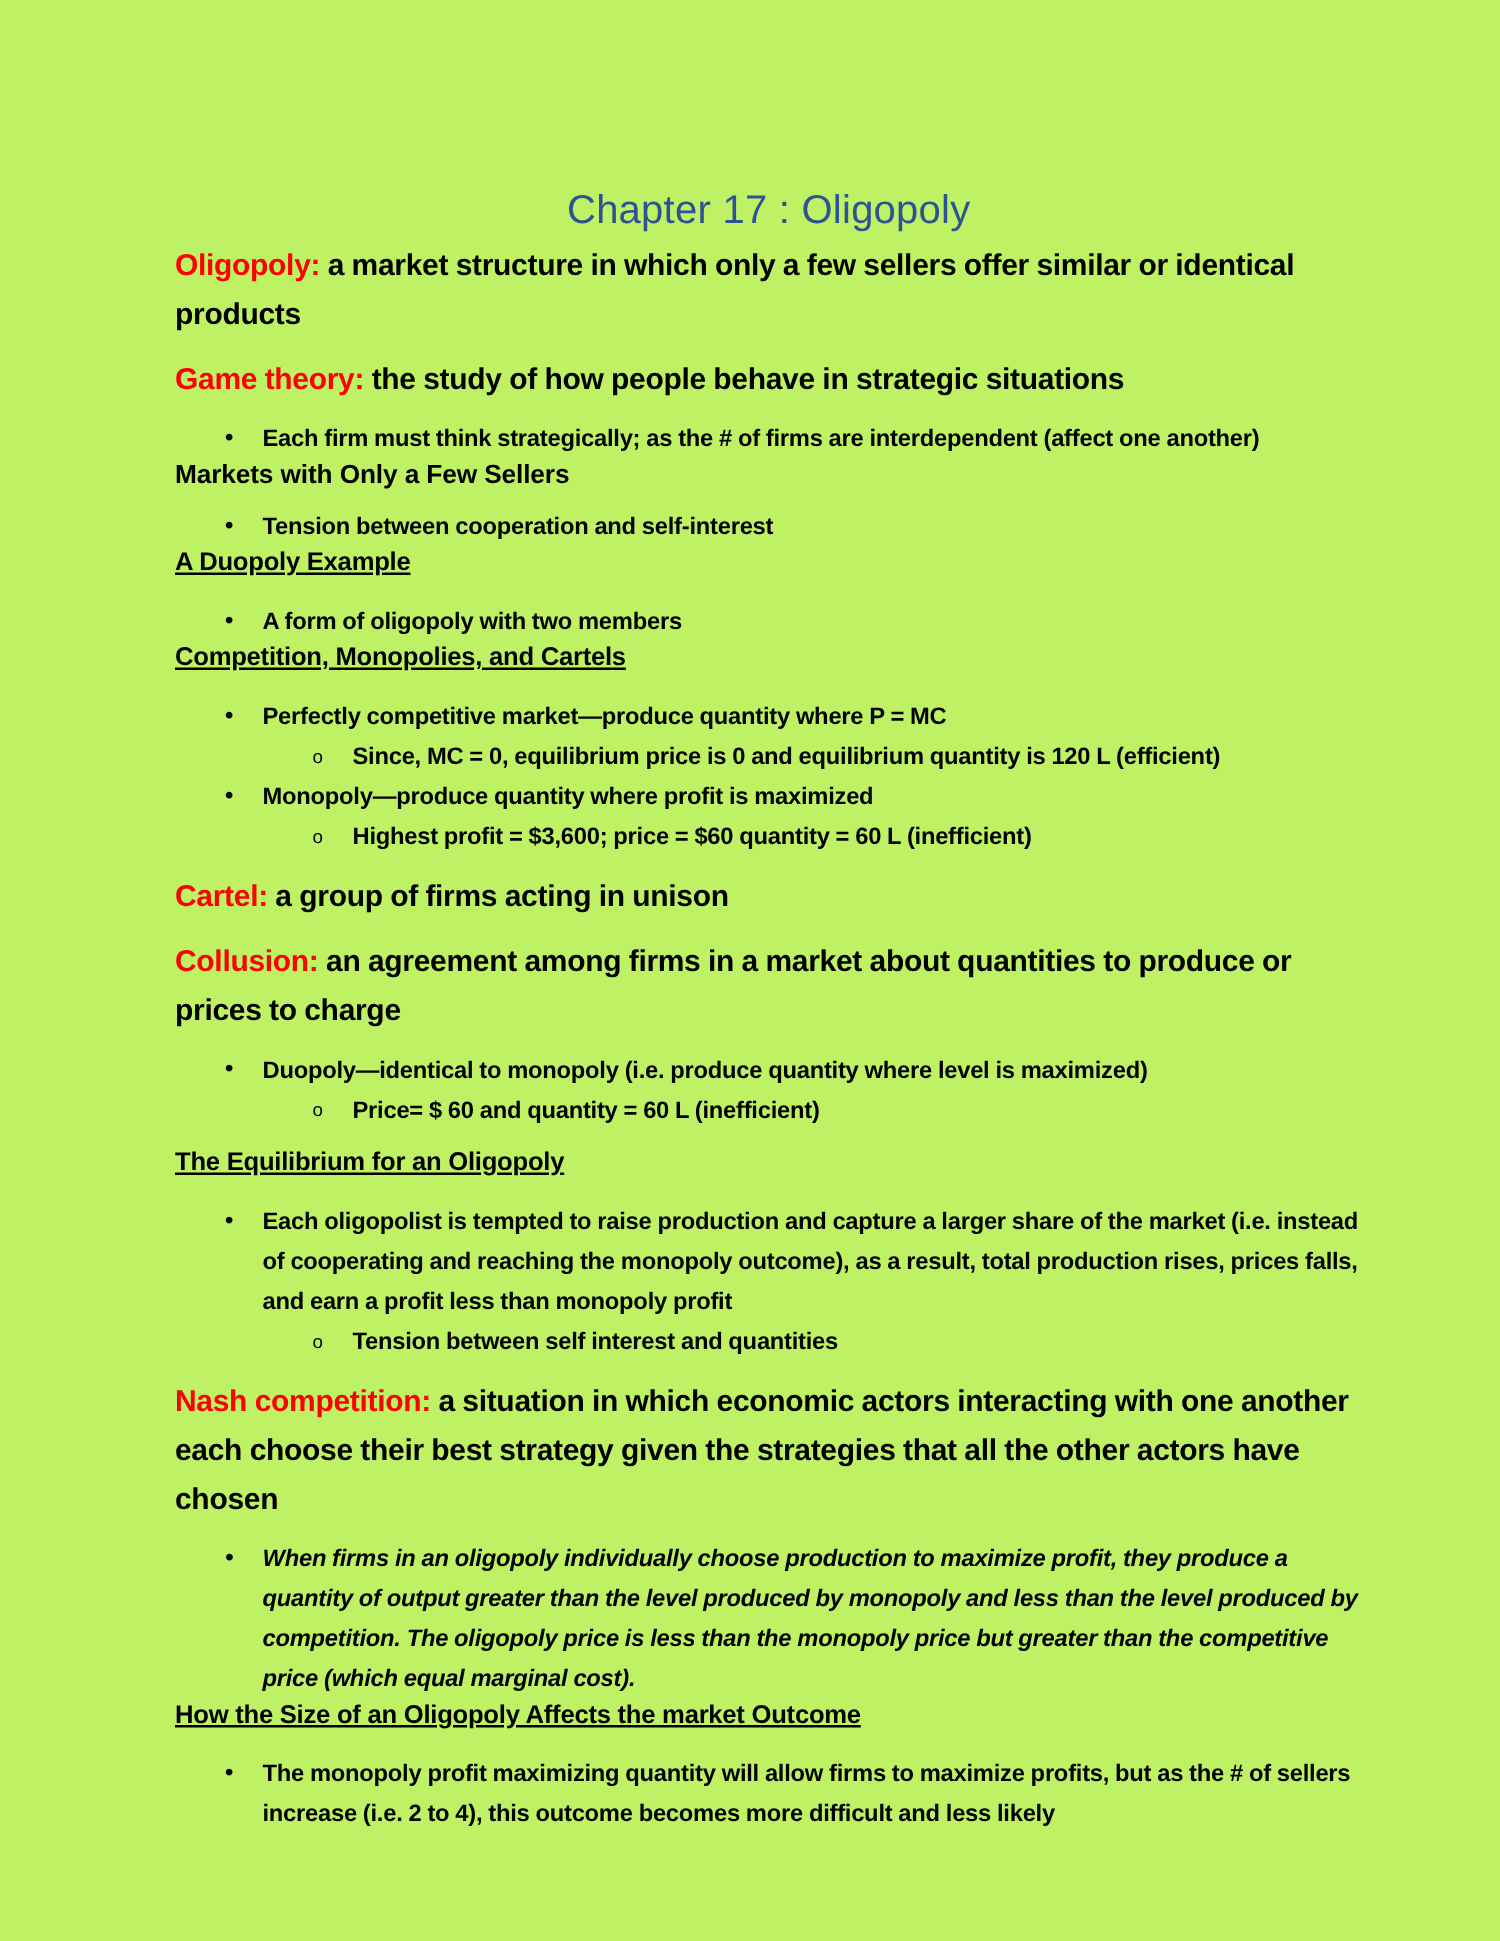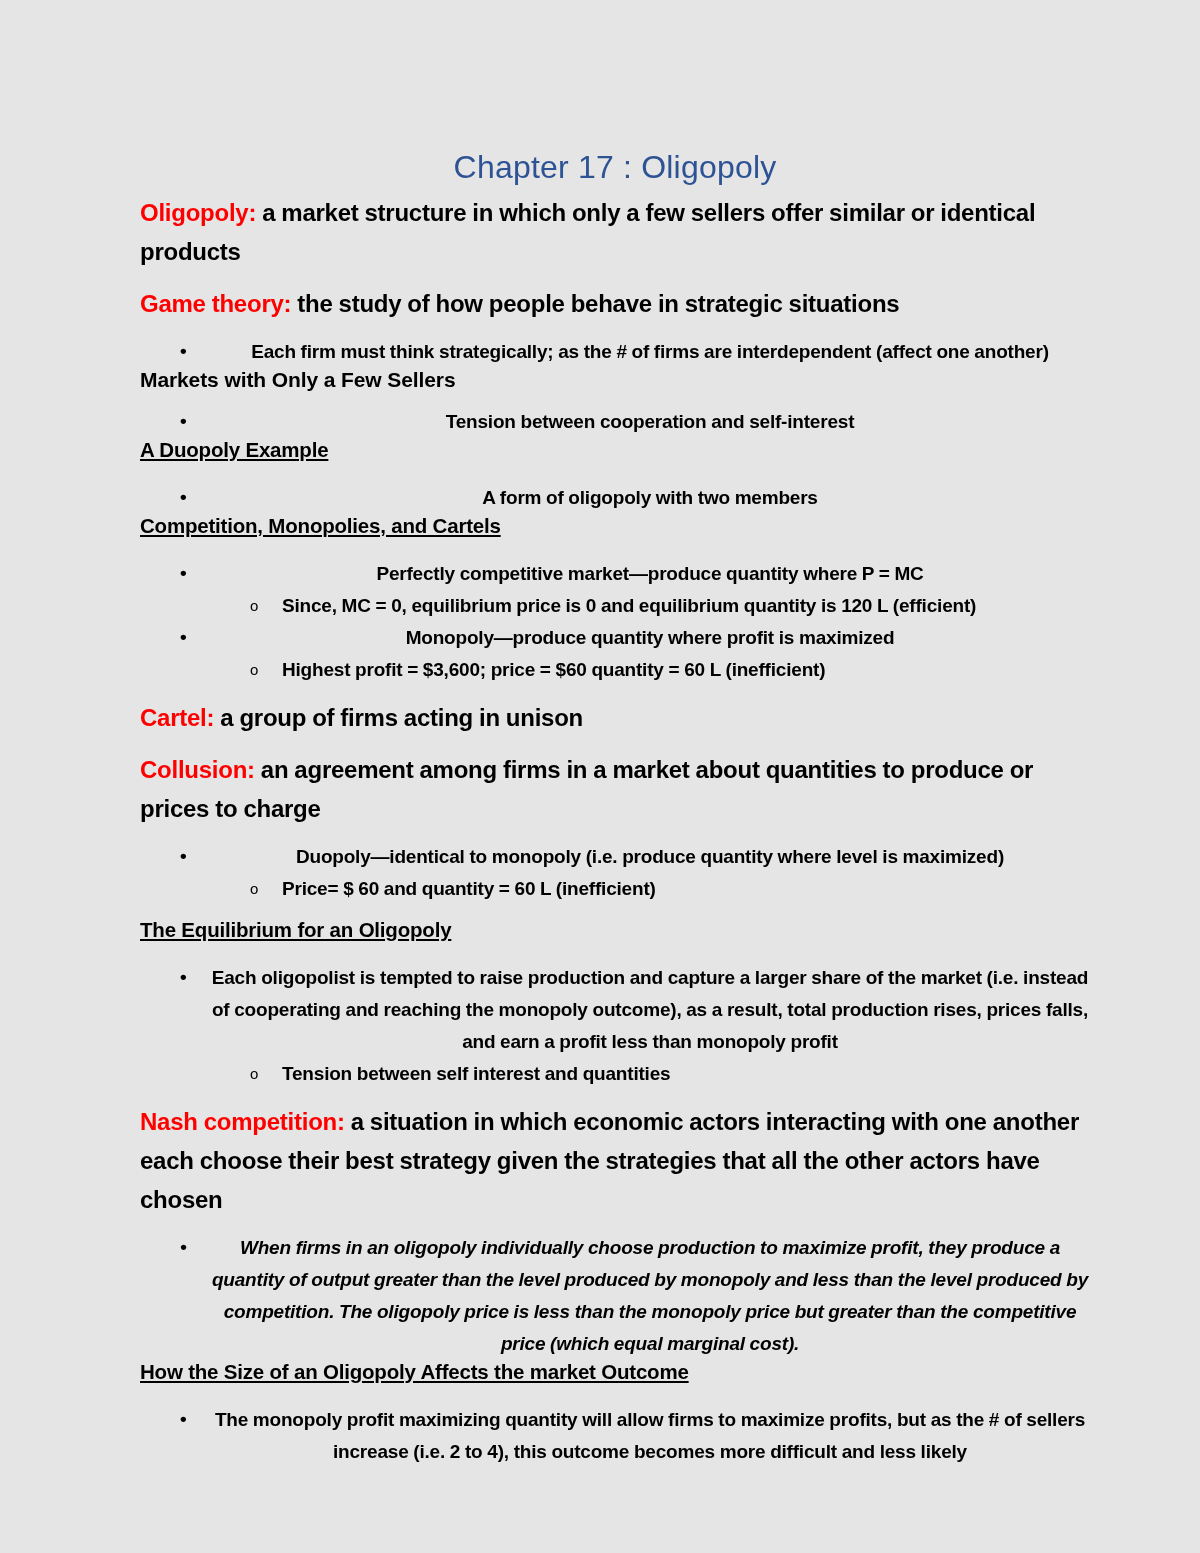--- a/index.html
+++ b/index.html
@@ -13,21 +13,21 @@
     font-family: "Liberation Sans", "DejaVu Sans", sans-serif;
     color: #000000;
     -webkit-font-smoothing: none;
   }
   .page {
     position: relative;
     width: 1200px;
     height: 1553px;
     box-sizing: border-box;
     padding: 150px 110px 0 140px;
-    background: #e5e5e5;
+    background: #bef264;
   }
 
   
   .doc-title {
     text-align: center;
     color: #2E5395;
     font-size: 32px;
     font-weight: 400;
     line-height: 1.12;
     letter-spacing: 0.2px;
@@ -81,21 +81,20 @@
     font-size: 19px;
     line-height: 1.68;
     font-weight: 600;
     font-stretch: condensed;
     letter-spacing: -0.2px;
     word-spacing: -0.3px;
   }
   li.b1 {
     padding-left: 70px;
     margin-bottom: 0;
-    text-align: center;
   }
   li.b1::before {
     content: "\2022";
     position: absolute;
     left: 40px;
     top: -1px;
     font-size: 19px;
     line-height: 1.68;
   }
   li.b2 {

